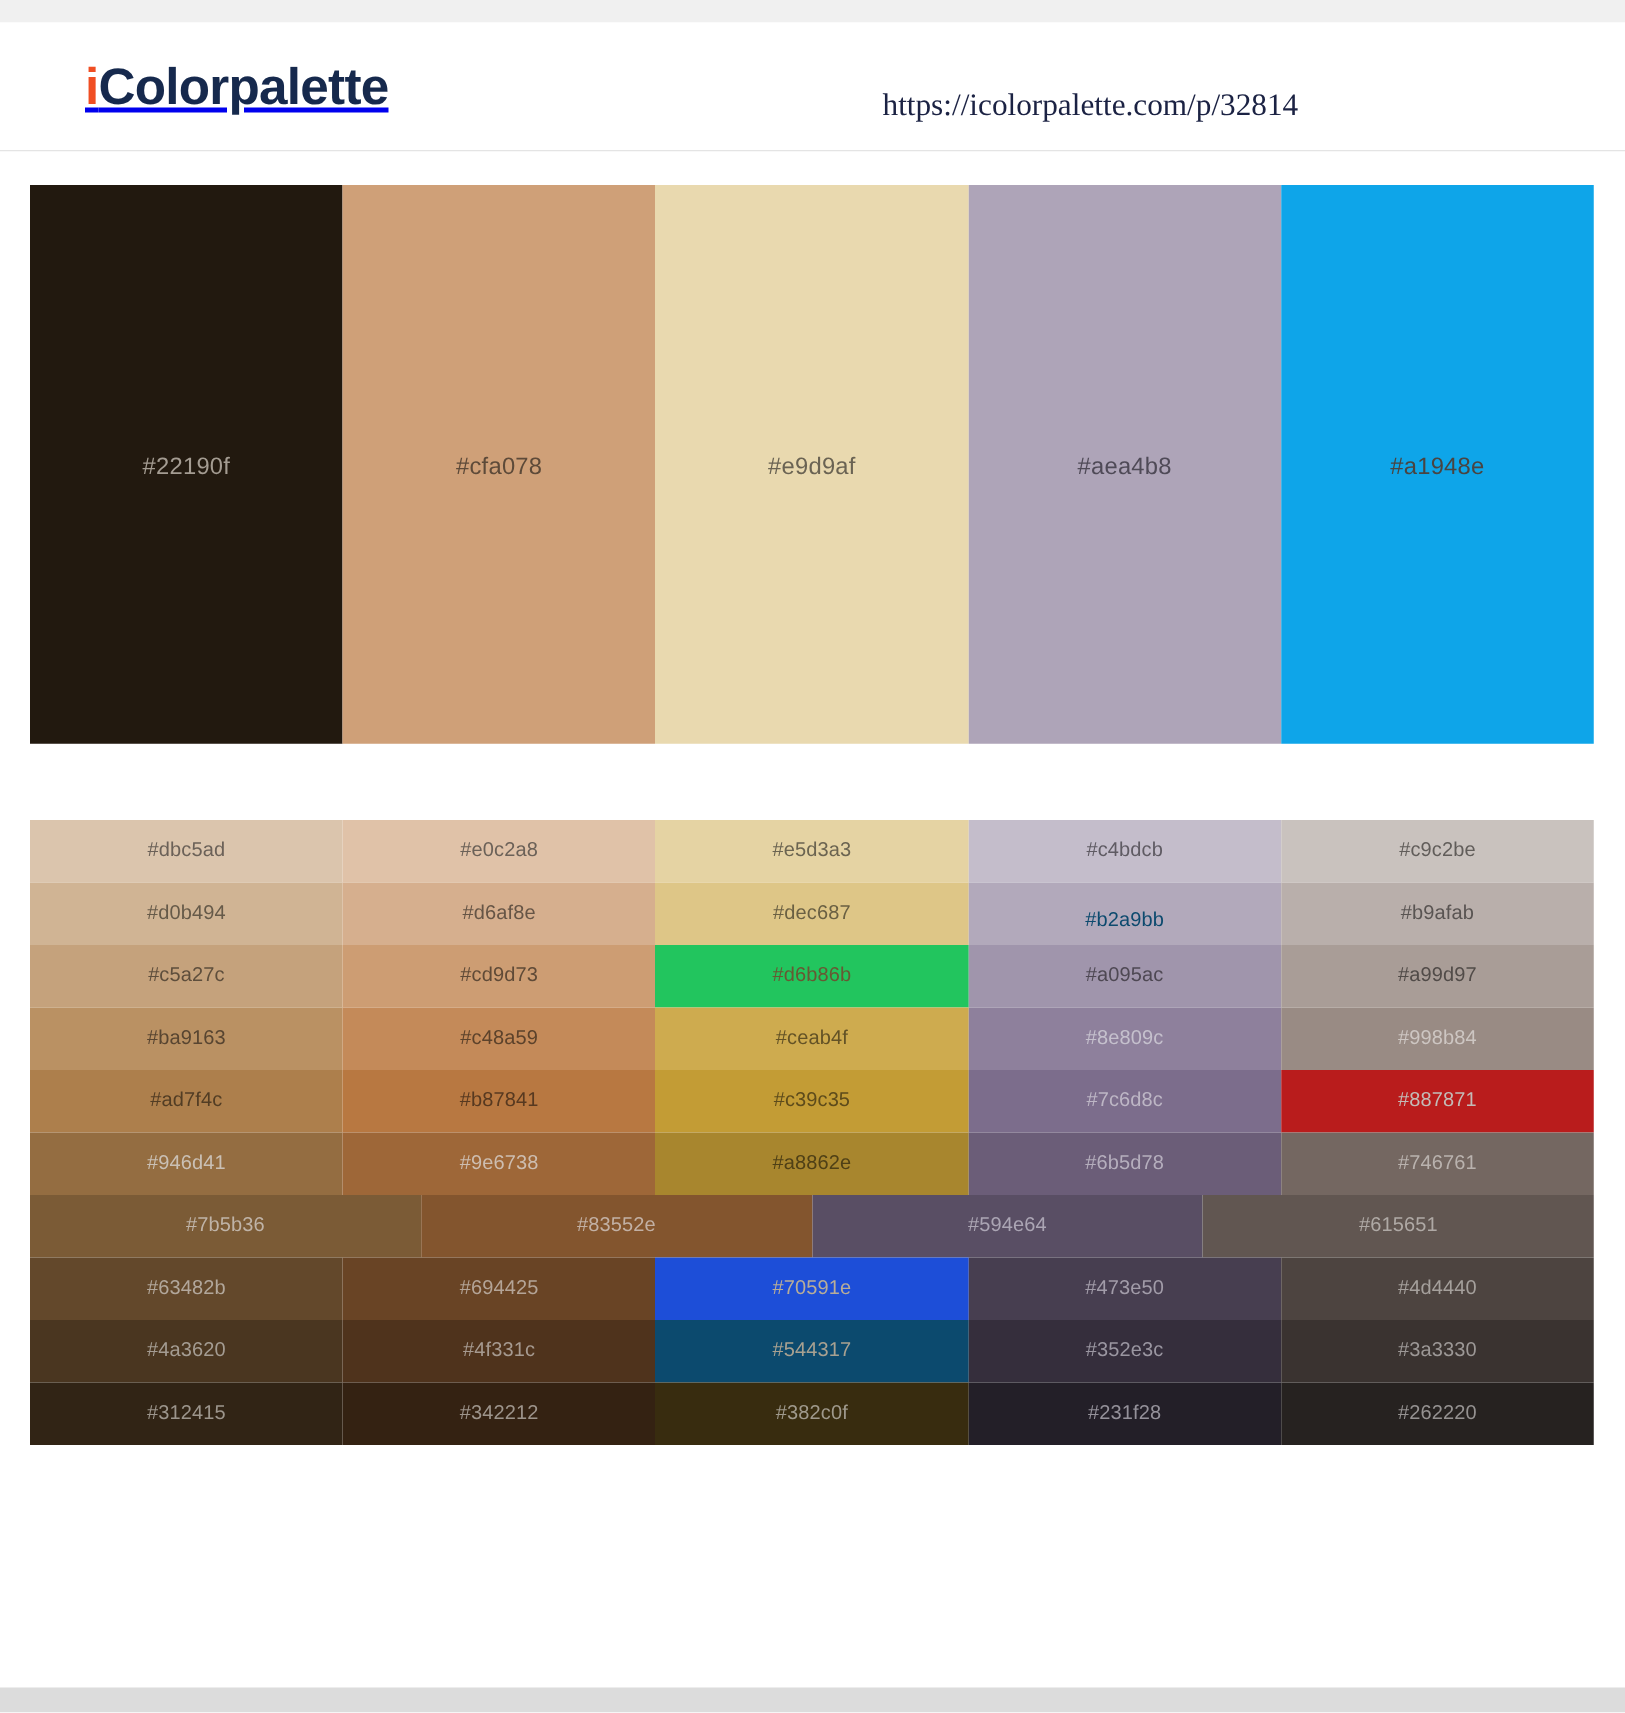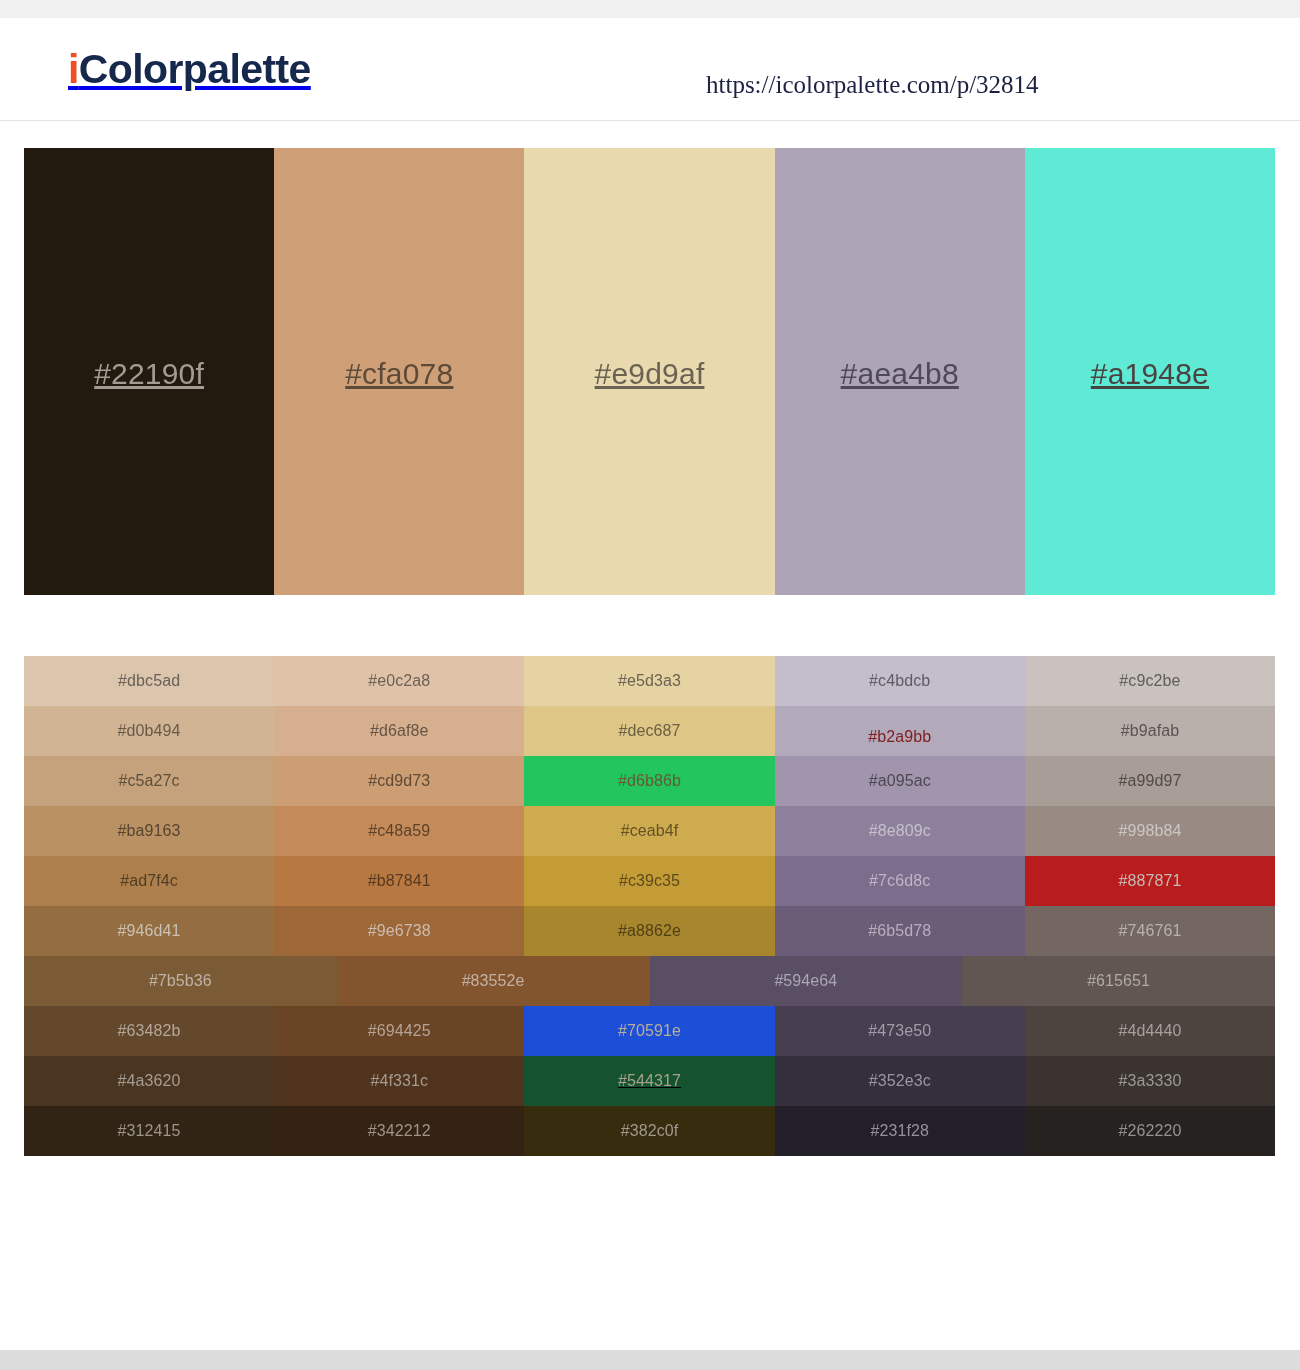--- a/index.html
+++ b/index.html
@@ -64,26 +64,25 @@
     display: flex;
   }
   .palette-main .swatch {
     flex: 1 1 0;
     position: relative;
     display: flex;
     align-items: center;
     justify-content: center;
   }
   .palette-main .swatch .hex {
-    font-size: 30px;
+    font-size: 19px;
     letter-spacing: 0.2px;
     font-family: "Liberation Sans", sans-serif;
     position: relative;
     top: 2px;
-    text-decoration: underline;
   }
 
   
   .shades-grid {
     position: absolute;
     left: 24px;
     top: 656px;
     width: 1251px;
     height: 500px;
     display: flex;
@@ -133,21 +132,21 @@
     </div>
     <div class="swatch" style="background: rgb(207, 160, 120);">
       <span class="hex" style="color: rgb(93, 74, 57);">#cfa078</span>
     </div>
     <div class="swatch" style="background: rgb(233, 217, 175);">
       <span class="hex" style="color: rgb(106, 99, 83);">#e9d9af</span>
     </div>
     <div class="swatch" style="background: rgb(174, 164, 184);">
       <span class="hex" style="color: rgb(79, 74, 87);">#aea4b8</span>
     </div>
-    <div class="swatch" style="background: #5eead4;">
+    <div class="swatch" style="background: #0ea5e9;">
       <span class="hex" style="color: rgb(74, 68, 65);">#a1948e</span>
     </div>
   </section>
 
 <section class="shades-grid">
     <div class="shade-row">
       <div class="shade-cell" style="background: rgb(219, 197, 173);">
         <span class="hex" style="color: rgb(107, 97, 88);">#dbc5ad</span>
       </div>
       <div class="shade-cell" style="background: rgb(224, 194, 168);">
@@ -167,21 +166,21 @@
       <div class="shade-cell" style="background: rgb(208, 180, 148);">
         <span class="hex" style="color: rgb(102, 90, 73);">#d0b494</span>
       </div>
       <div class="shade-cell" style="background: rgb(214, 175, 142);">
         <span class="hex" style="color: rgb(102, 85, 70);">#d6af8e</span>
       </div>
       <div class="shade-cell" style="background: rgb(222, 198, 135);">
         <span class="hex" style="color: rgb(106, 96, 67);">#dec687</span>
       </div>
       <div class="shade-cell" style="background: rgb(178, 169, 187);">
-        <span class="hex" style="color: #7f1d1d; margin-top: 12px;">#b2a9bb</span>
+        <span class="hex" style="color: #0c4a6e; margin-top: 12px;">#b2a9bb</span>
       </div>
       <div class="shade-cell" style="background: rgb(185, 175, 171);">
         <span class="hex" style="color: rgb(89, 84, 82);">#b9afab</span>
       </div>
     </div>
     <div class="shade-row">
       <div class="shade-cell" style="background: rgb(197, 162, 124);">
         <span class="hex" style="color: rgb(94, 78, 60);">#c5a27c</span>
       </div>
       <div class="shade-cell" style="background: rgb(205, 157, 115);">
@@ -279,21 +278,21 @@
         <span class="hex" style="color: rgb(165, 160, 156);">#4d4440</span>
       </div>
     </div>
     <div class="shade-row">
       <div class="shade-cell" style="background: rgb(74, 54, 32);">
         <span class="hex" style="color: rgb(164, 156, 146);">#4a3620</span>
       </div>
       <div class="shade-cell" style="background: rgb(79, 51, 28);">
         <span class="hex" style="color: rgb(166, 154, 144);">#4f331c</span>
       </div>
-      <div class="shade-cell" style="background: #14532d; text-decoration: underline;">
+      <div class="shade-cell" style="background: #0c4a6e;">
         <span class="hex" style="color: rgb(168, 161, 145);">#544317</span>
       </div>
       <div class="shade-cell" style="background: rgb(53, 46, 60);">
         <span class="hex" style="color: rgb(154, 150, 161);">#352e3c</span>
       </div>
       <div class="shade-cell" style="background: rgb(58, 51, 48);">
         <span class="hex" style="color: rgb(156, 152, 150);">#3a3330</span>
       </div>
     </div>
     <div class="shade-row">

